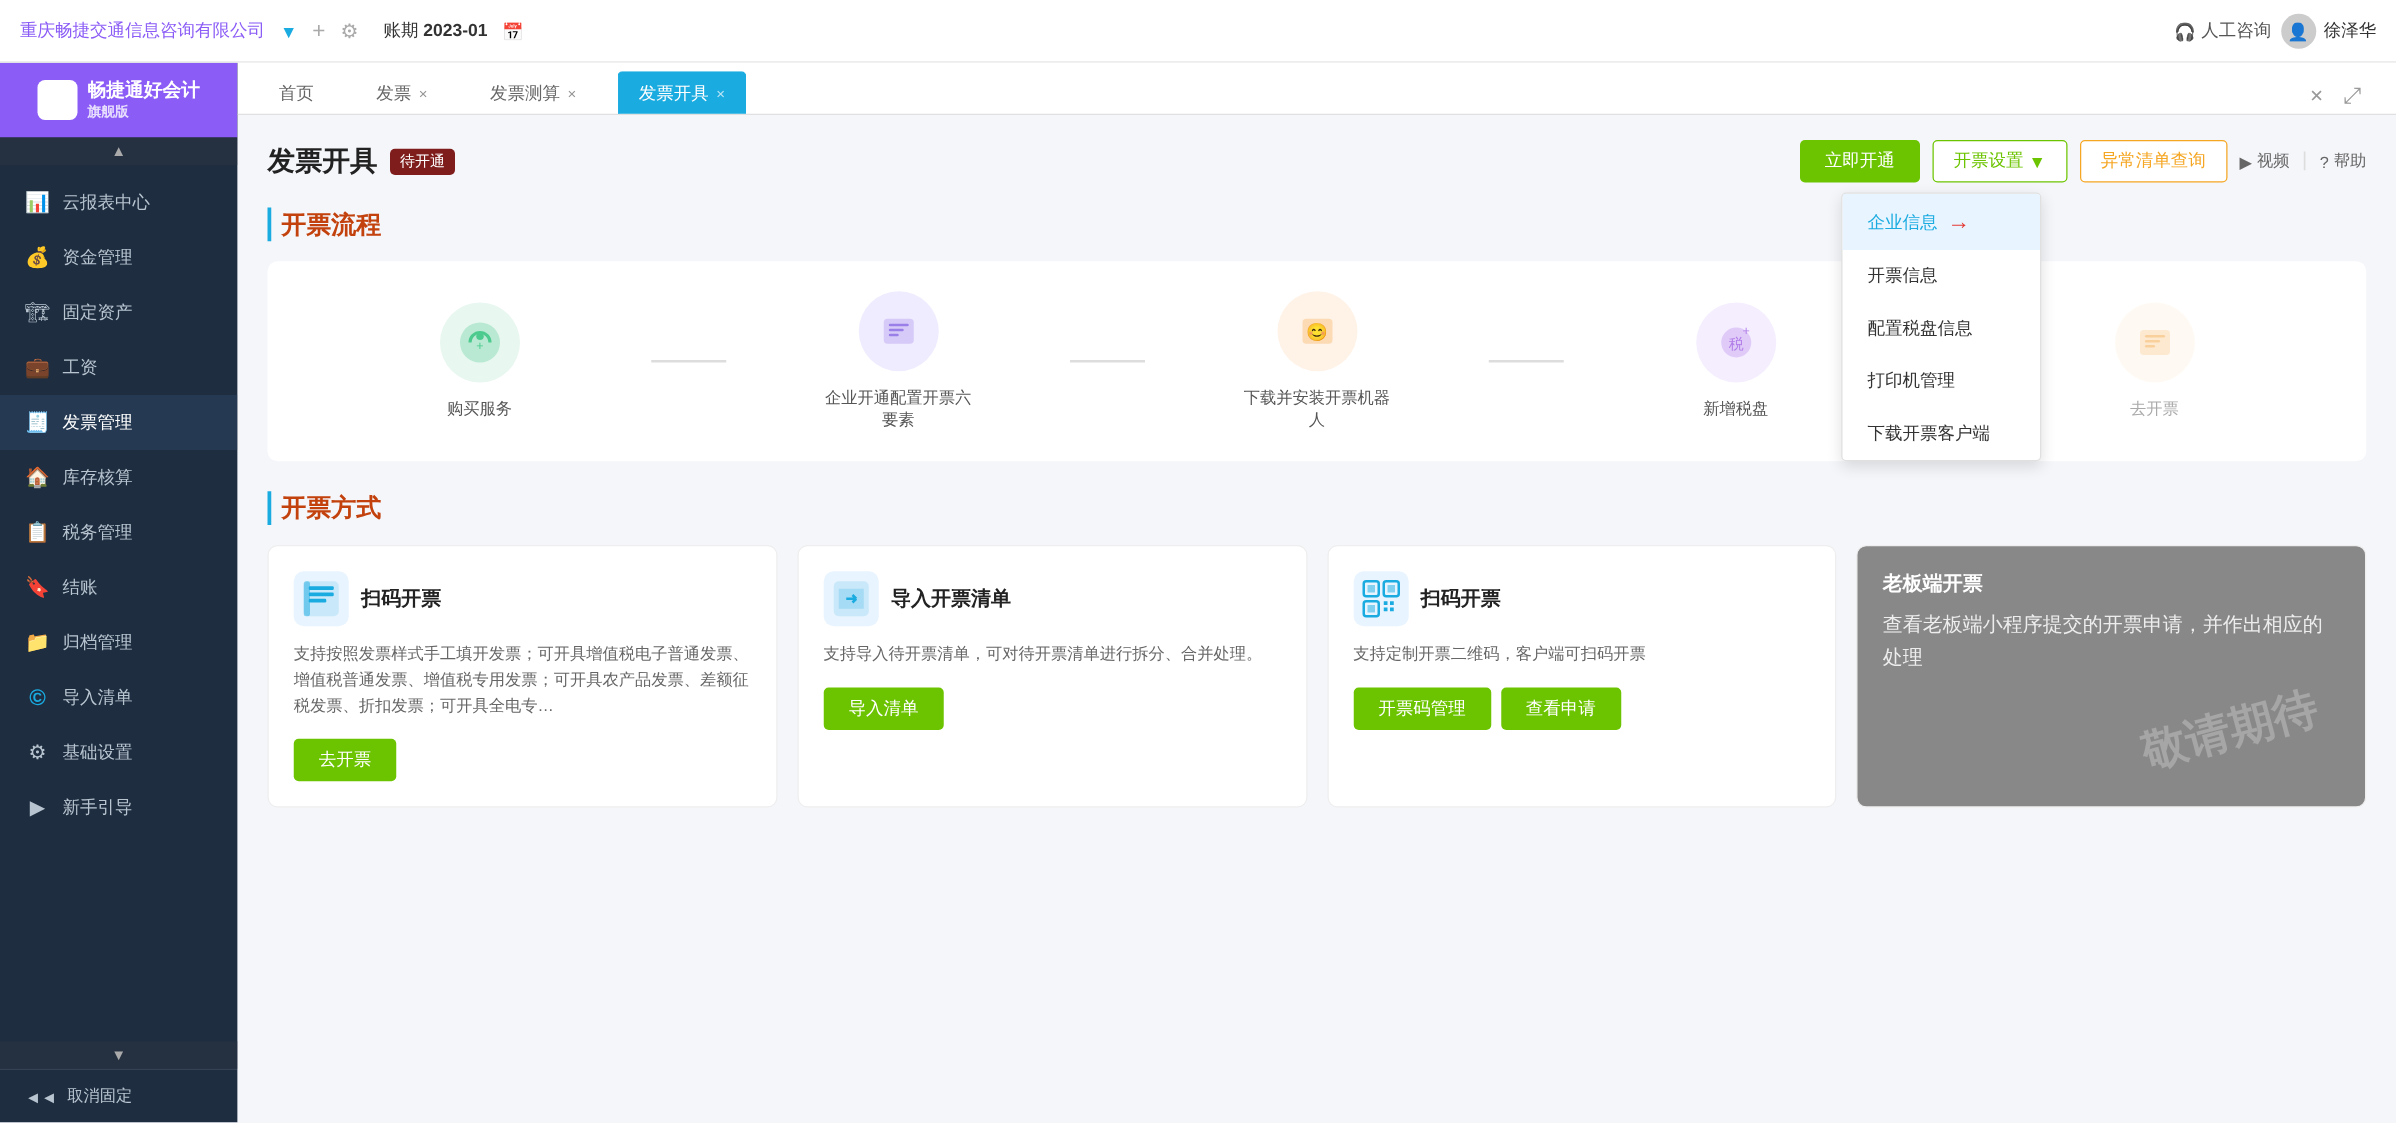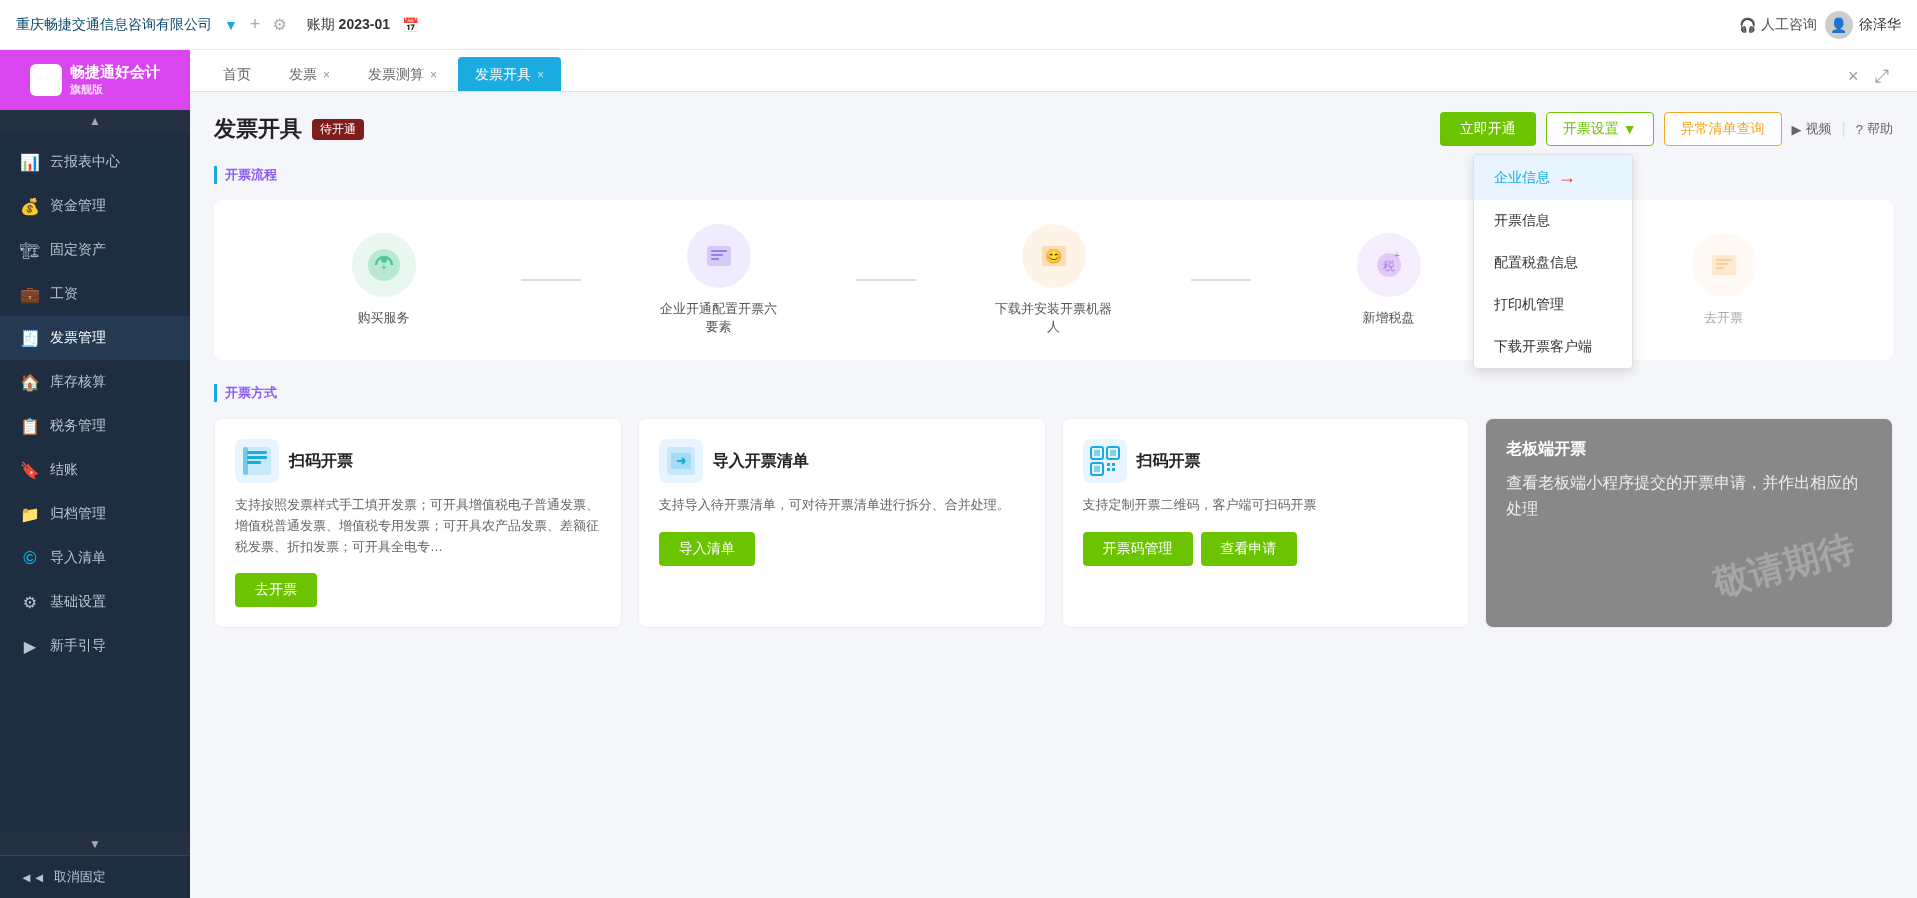--- a/index.html
+++ b/index.html
@@ -11,21 +11,21 @@
       background: #fff;
       display: flex;
       align-items: center;
       border-bottom: 1px solid #e8e8e8;
       padding: 0 16px;
       gap: 12px;
       z-index: 10;
     }
     .company-name {
       font-size: 14px;
-      color: #0c4a6e;
+      color: #8b5cf6;
       font-weight: 500;
     }
     .top-bar-actions {
       display: flex;
       align-items: center;
       gap: 8px;
       margin-left: auto;
     }
     .top-bar-btn {
       background: none;
@@ -60,21 +60,21 @@
     .sidebar {
       width: 190px;
       background: #1e2d40;
       display: flex;
       flex-direction: column;
       overflow: hidden;
       flex-shrink: 0;
     }
     .sidebar-logo {
       height: 60px;
-      background: #d946ef;
+      background: #8b5cf6;
       display: flex;
       align-items: center;
       justify-content: center;
       gap: 8px;
       color: #fff;
       font-size: 16px;
       font-weight: bold;
     }
     .sidebar-items {
       flex: 1;
@@ -124,21 +124,21 @@
     }
 
     
     .tab-bar {
       height: 42px;
       background: #fff;
       display: flex;
       align-items: flex-end;
       border-bottom: 1px solid #e0e0e0;
       padding: 0 16px;
-      gap: 4px;
+      gap: 16px;
     }
     .tab {
       height: 34px;
       padding: 0 16px;
       display: flex;
       align-items: center;
       gap: 6px;
       font-size: 14px;
       color: #666;
       cursor: pointer;
@@ -262,23 +262,23 @@
     }
     .dropdown-item.active-item { background: #e8f4ff; color: #1aabe0; }
     .dropdown-arrow {
       color: #e53935;
       font-size: 18px;
       margin-left: 4px;
     }
 
     
     .section-title {
-      font-size: 13px;
+      font-size: 20px;
       font-weight: bold;
-      color: #8b5cf6;
+      color: #c2410c;
       margin-bottom: 16px;
       padding-left: 8px;
       border-left: 3px solid #1aabe0;
     }
 
     
     .flow-steps {
       display: flex;
       align-items: center;
       gap: 0;

